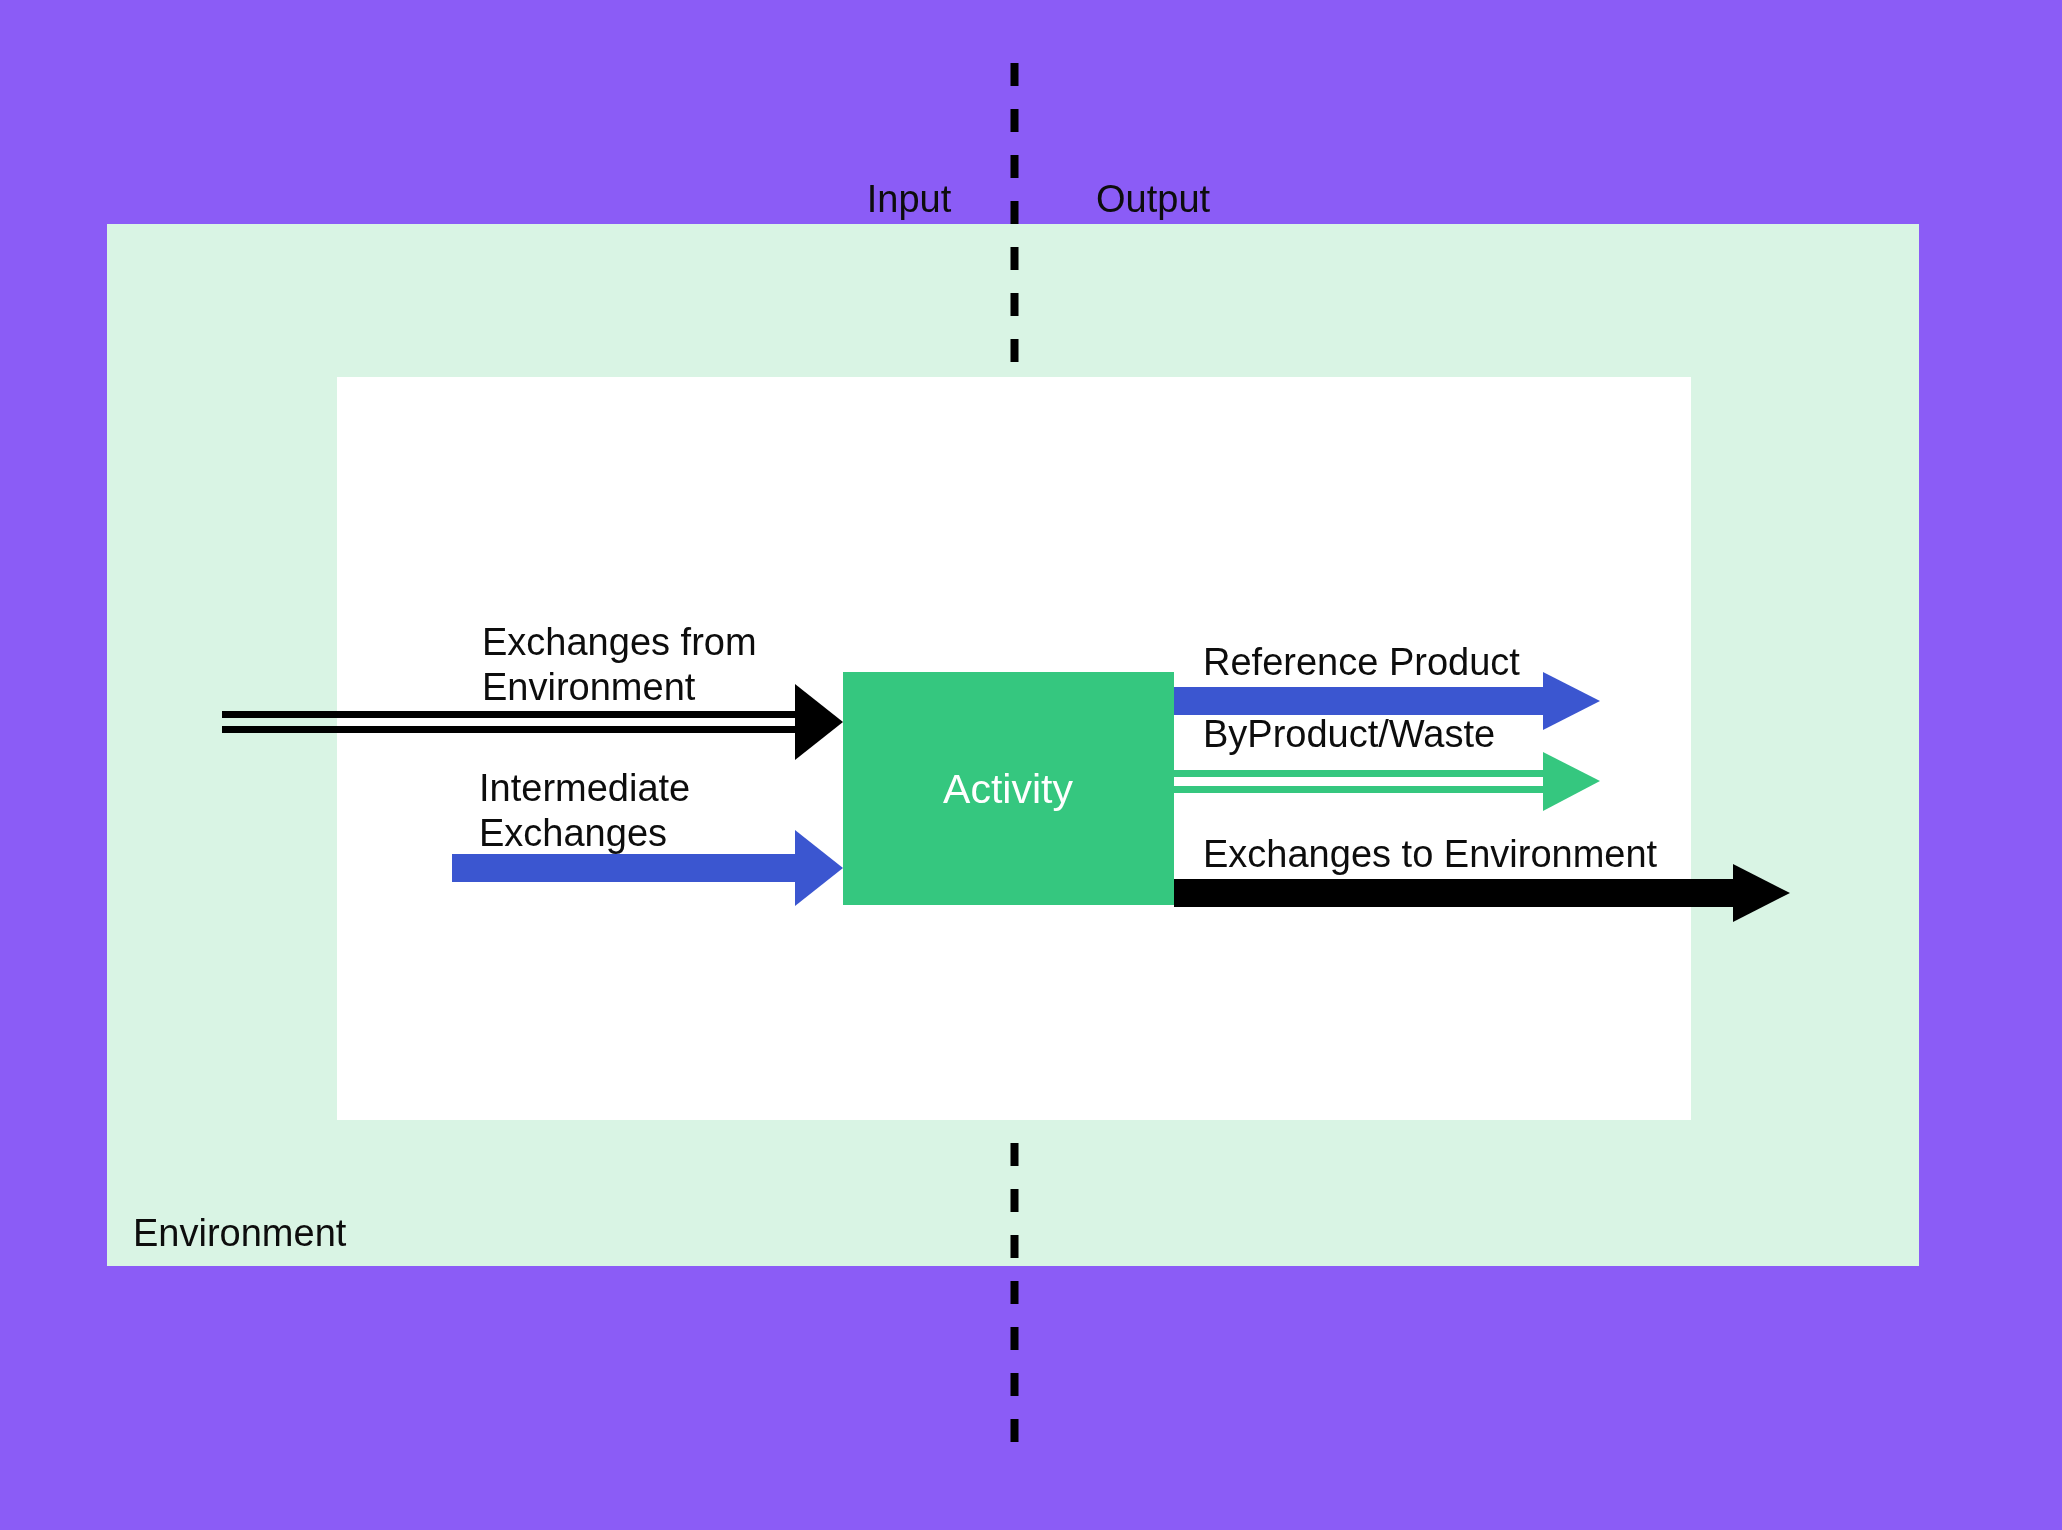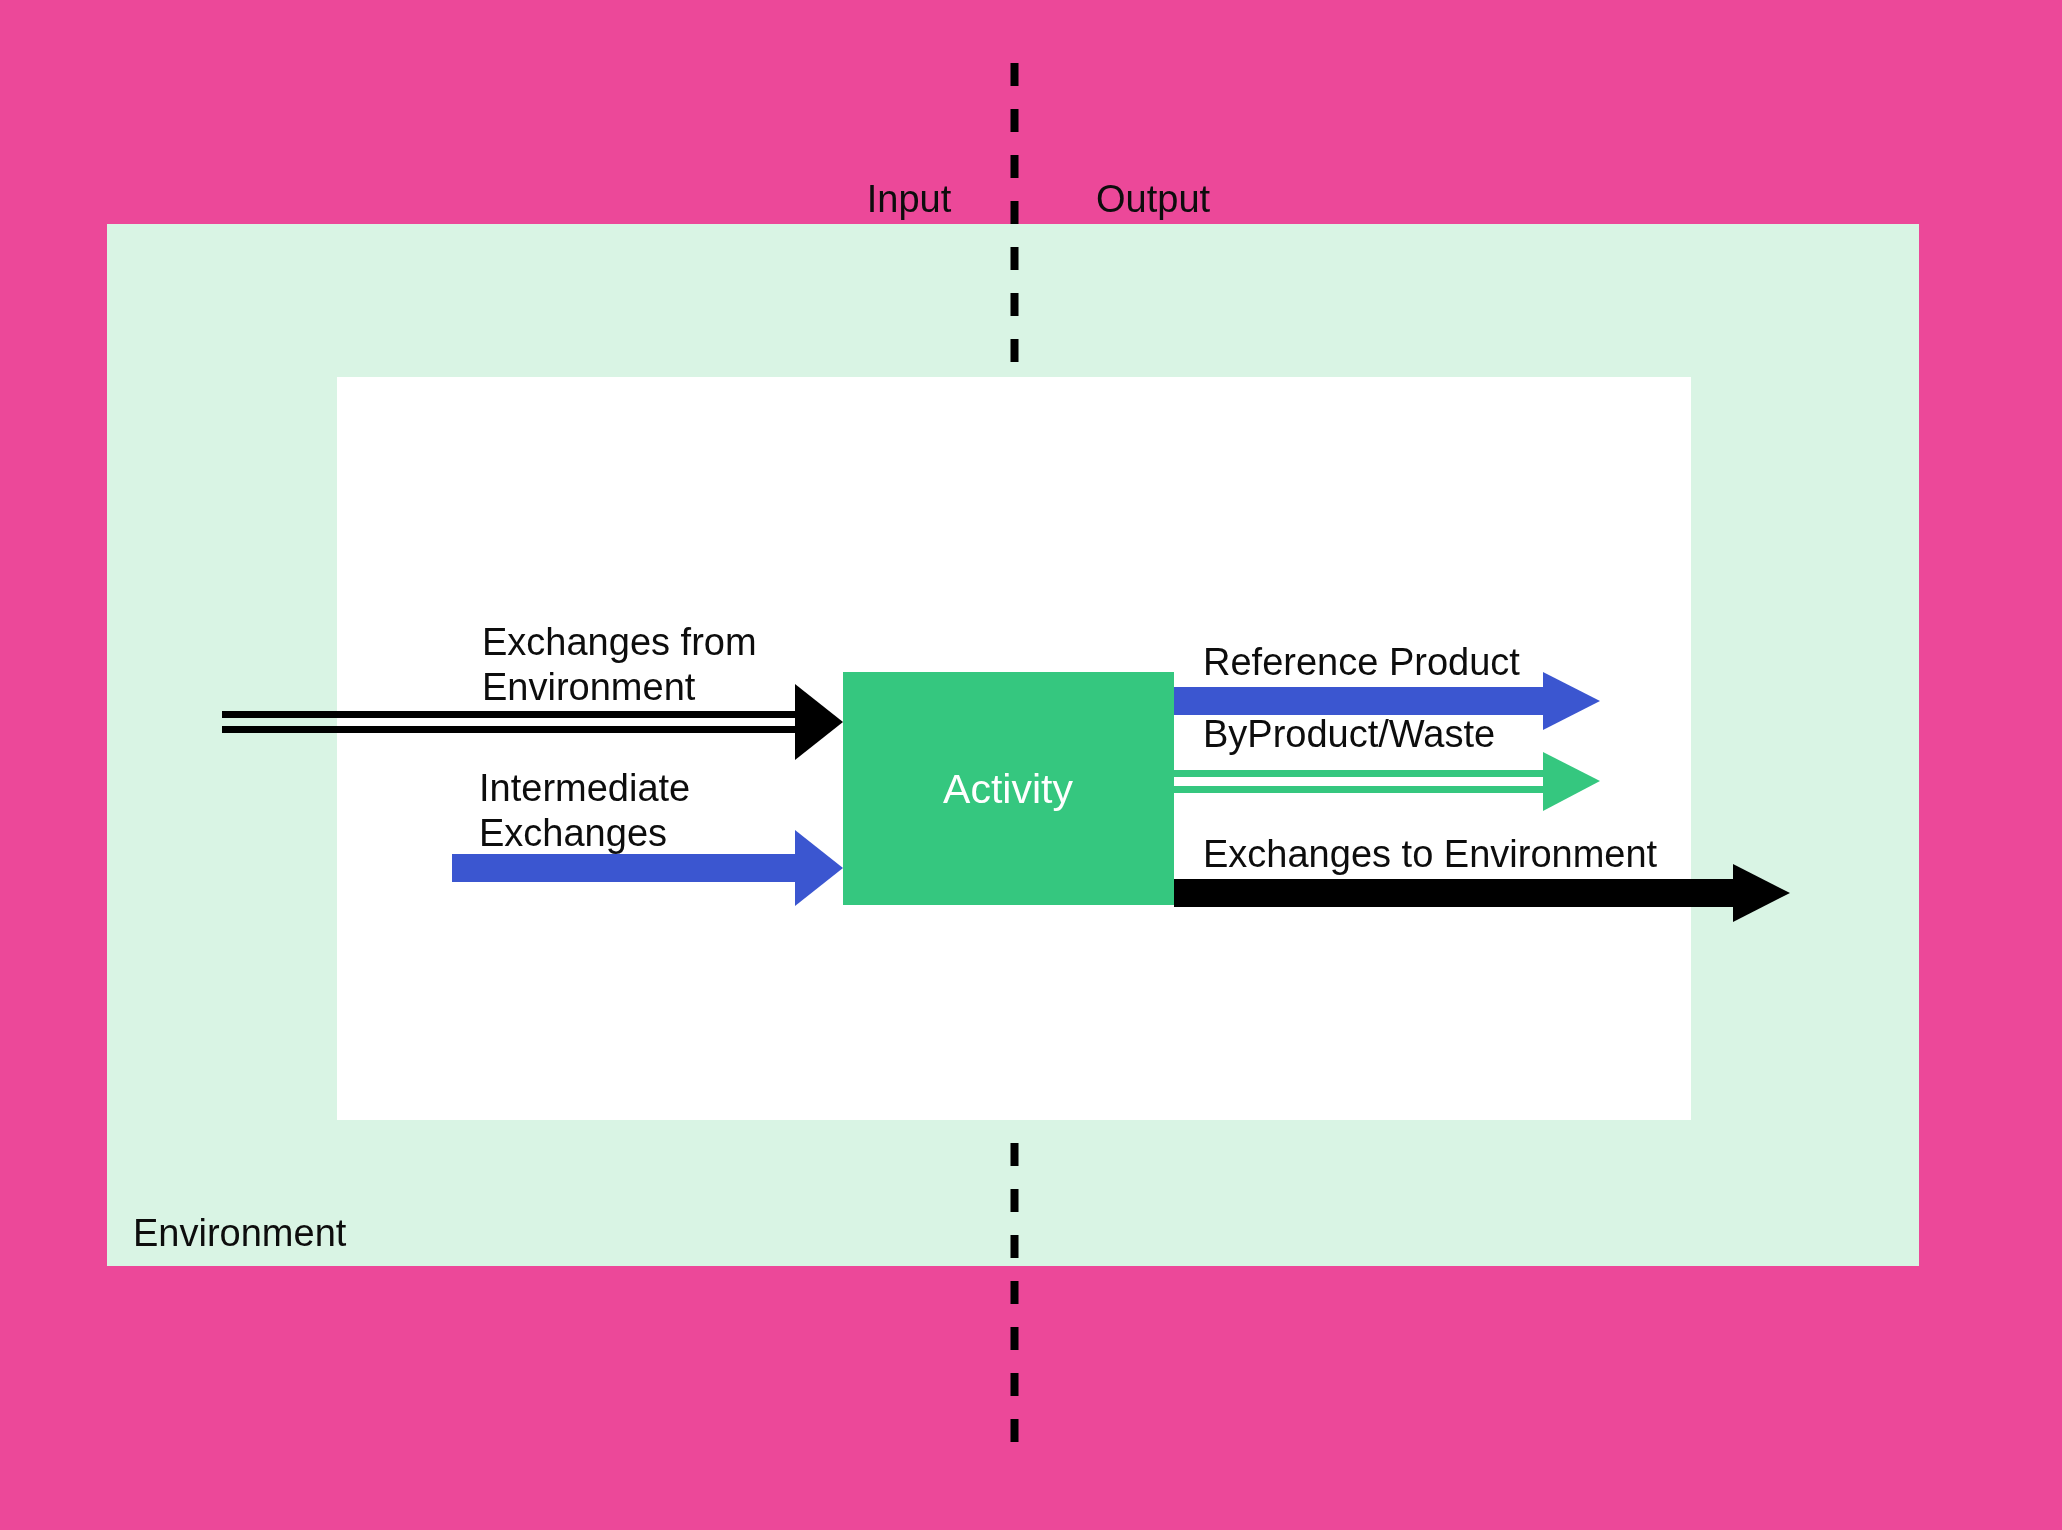--- a/index.html
+++ b/index.html
@@ -8,21 +8,21 @@
     padding: 0;
     background: #ffffff;
   }
   body {
     font-family: "Liberation Sans", "DejaVu Sans", sans-serif;
   }
   #diagram-root {
     position: relative;
     width: 2062px;
     height: 1530px;
-    background: #ec4899;
+    background: #8b5cf6;
     overflow: hidden;
   }
   #diagram-svg {
     position: absolute;
     top: 0;
     left: 0;
     width: 2062px;
     height: 1530px;
     display: block;
   }

